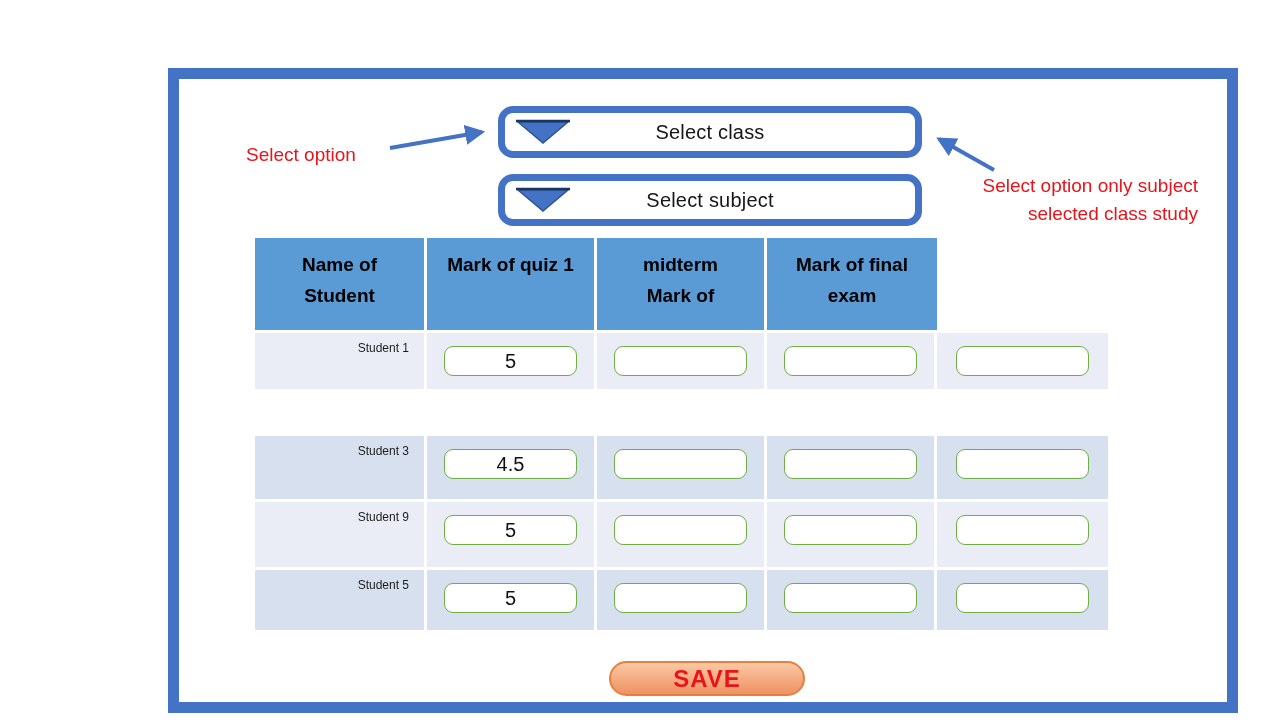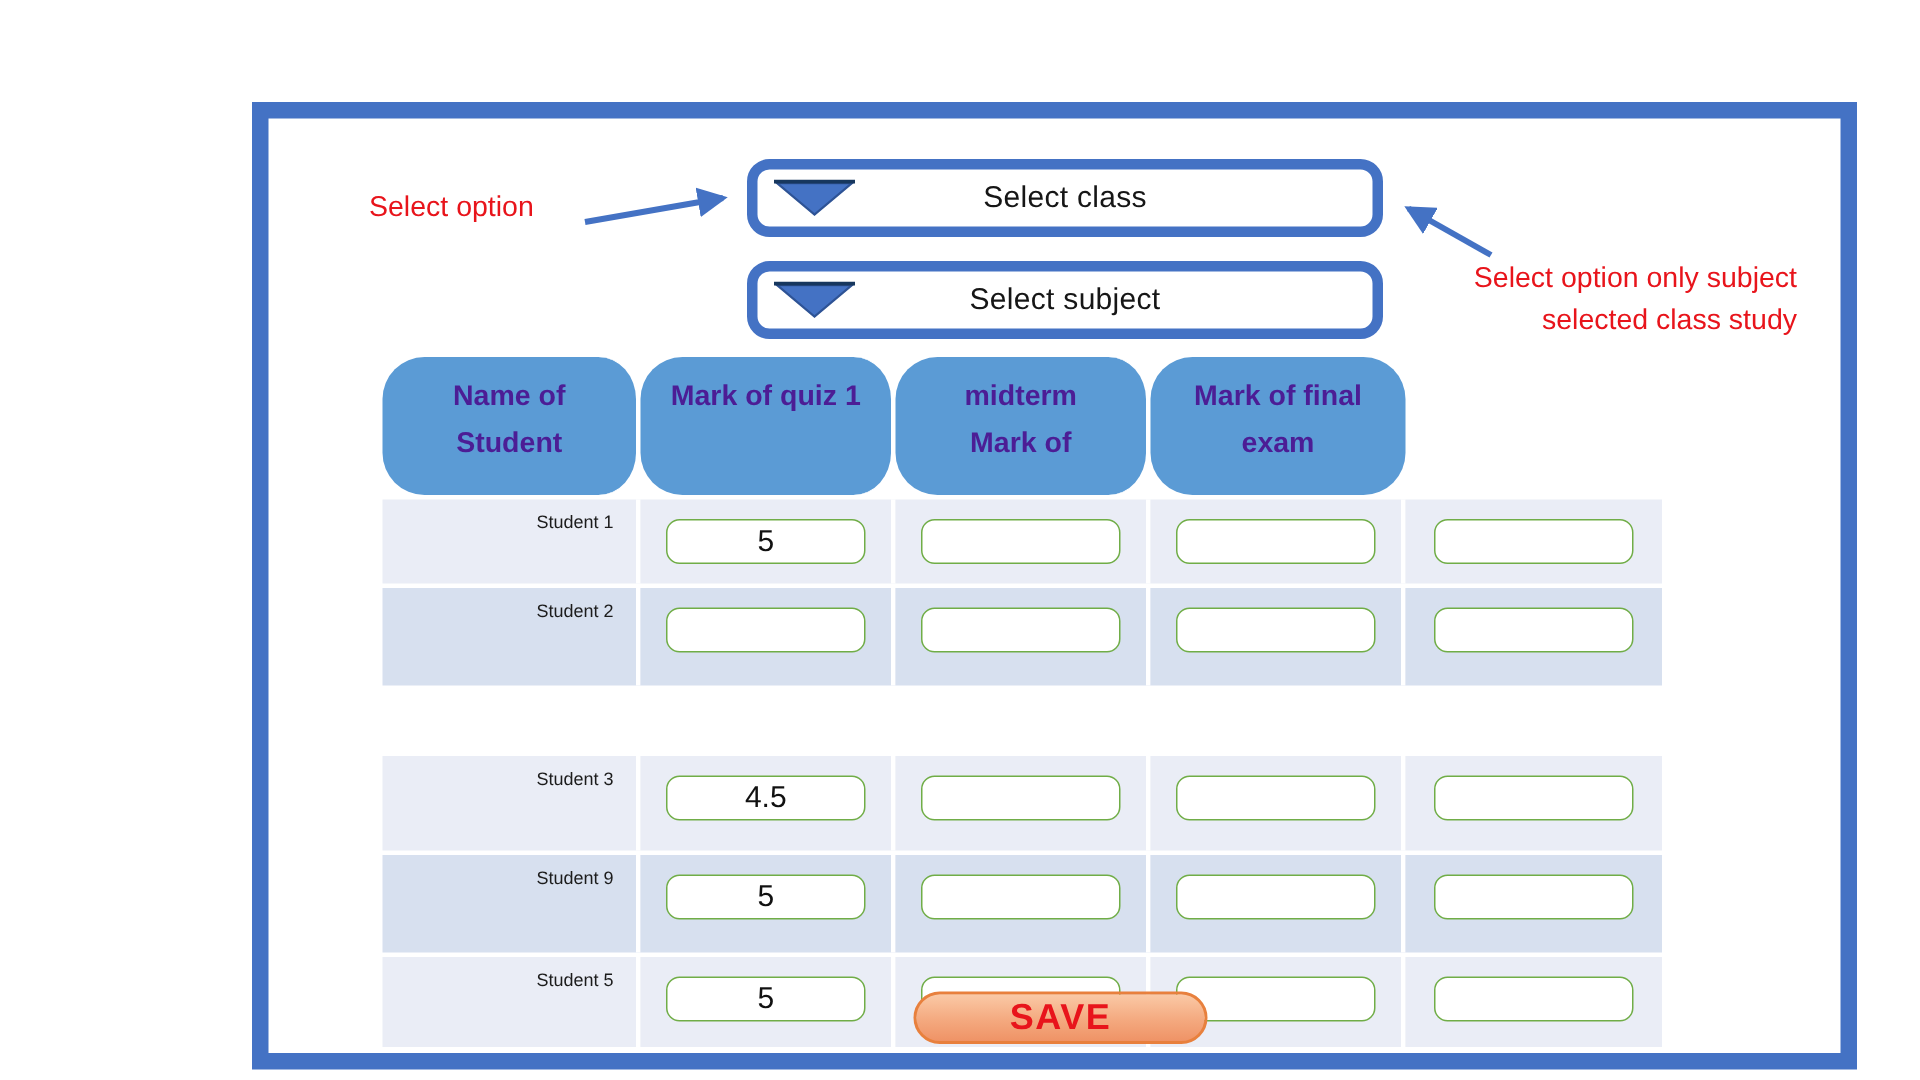--- a/index.html
+++ b/index.html
@@ -28,24 +28,23 @@
     color:#E8141B;font-size:19px;line-height:28px;white-space:nowrap;
   }
   .ann-right{text-align:right;}
   
   .marks-table{left:255px;top:238px;width:853px;}
   .grid5{
     display:grid;grid-template-columns:172px 170px 170px 170px 171px;
   }
   .thead{height:92px;}
   .hcell{
-    background:#5B9BD5;color:#4c1d95;font-weight:bold;font-size:19px;
+    background:#5B9BD5;color:#000000;font-weight:bold;font-size:19px;
     text-align:center;padding-top:11px;line-height:31px;box-sizing:border-box;
     border-right:3px solid #ffffff;
-    border-radius:28px;
   }
   .hcell:last-child{border-right:none;}
   .hline{display:block;}
   .trow{margin-top:3px;}
   .trow .cell{
     box-sizing:border-box;border-right:3px solid #ffffff;height:100%;
   }
   .trow .cell:last-child{border-right:none;}
   .trow:nth-child(odd) .cell{background:#D7E0EF;}
   .trow:nth-child(even) .cell{background:#EAEDF6;}
@@ -88,21 +87,21 @@
 <div class="abs dropdown" style="top:174px;">
   <span class="dd-tri">
     <svg width="54" height="26" viewBox="0 0 54 26">
       <polygon points="2,3 52,3 27,24" fill="#4472C4" stroke="#2E5395" stroke-width="1.5"></polygon>
       <line x1="0" y1="2" x2="54" y2="2" stroke="#17375E" stroke-width="2.5"></line>
     </svg>
   </span>
   <span class="dd-label">Select subject</span>
 </div>
 
-<div class="abs ann" style="left:246px;top:125px;">Select option</div>
+<div class="abs ann" style="left:246px;top:141px;">Select option</div>
 <svg class="abs" style="left:384px;top:124px;" width="110" height="30">
   <defs>
     <marker id="ah1" markerWidth="5" markerHeight="5" refX="4.2" refY="2.5" orient="auto">
       <path d="M0,0 L5,2.5 L0,5 Z" fill="#4472C4"></path>
     </marker>
   </defs>
   <line x1="6" y1="24" x2="98" y2="8" stroke="#4472C4" stroke-width="4" marker-end="url(#ah1)"></line>
 </svg>
 
 <div class="abs ann ann-right" style="left:920px;top:172px;width:278px;">
@@ -147,35 +146,20 @@
         <input class="mark-input" value="" style="">
       </div>
     <div class="cell mark-cell">
         <input class="mark-input" value="" style="">
       </div>
     <div class="cell mark-cell">
         <input class="mark-input" value="" style="">
       </div>
   </div>
 
-  <div class="grid5 trow r2">
-    <div class="cell name-cell">Student 2</div>
-    <div class="cell mark-cell">
-        <input class="mark-input" value="" style="">
-      </div>
-    <div class="cell mark-cell">
-        <input class="mark-input" value="" style="">
-      </div>
-    <div class="cell mark-cell">
-        <input class="mark-input" value="" style="">
-      </div>
-    <div class="cell mark-cell">
-        <input class="mark-input" value="" style="">
-      </div>
-  </div>
 
   <div class="grid5 trow r3">
     <div class="cell name-cell">Student 3</div>
     <div class="cell mark-cell">
         <input class="mark-input" value="4.5" style="">
       </div>
     <div class="cell mark-cell">
         <input class="mark-input" value="" style="">
       </div>
     <div class="cell mark-cell">

